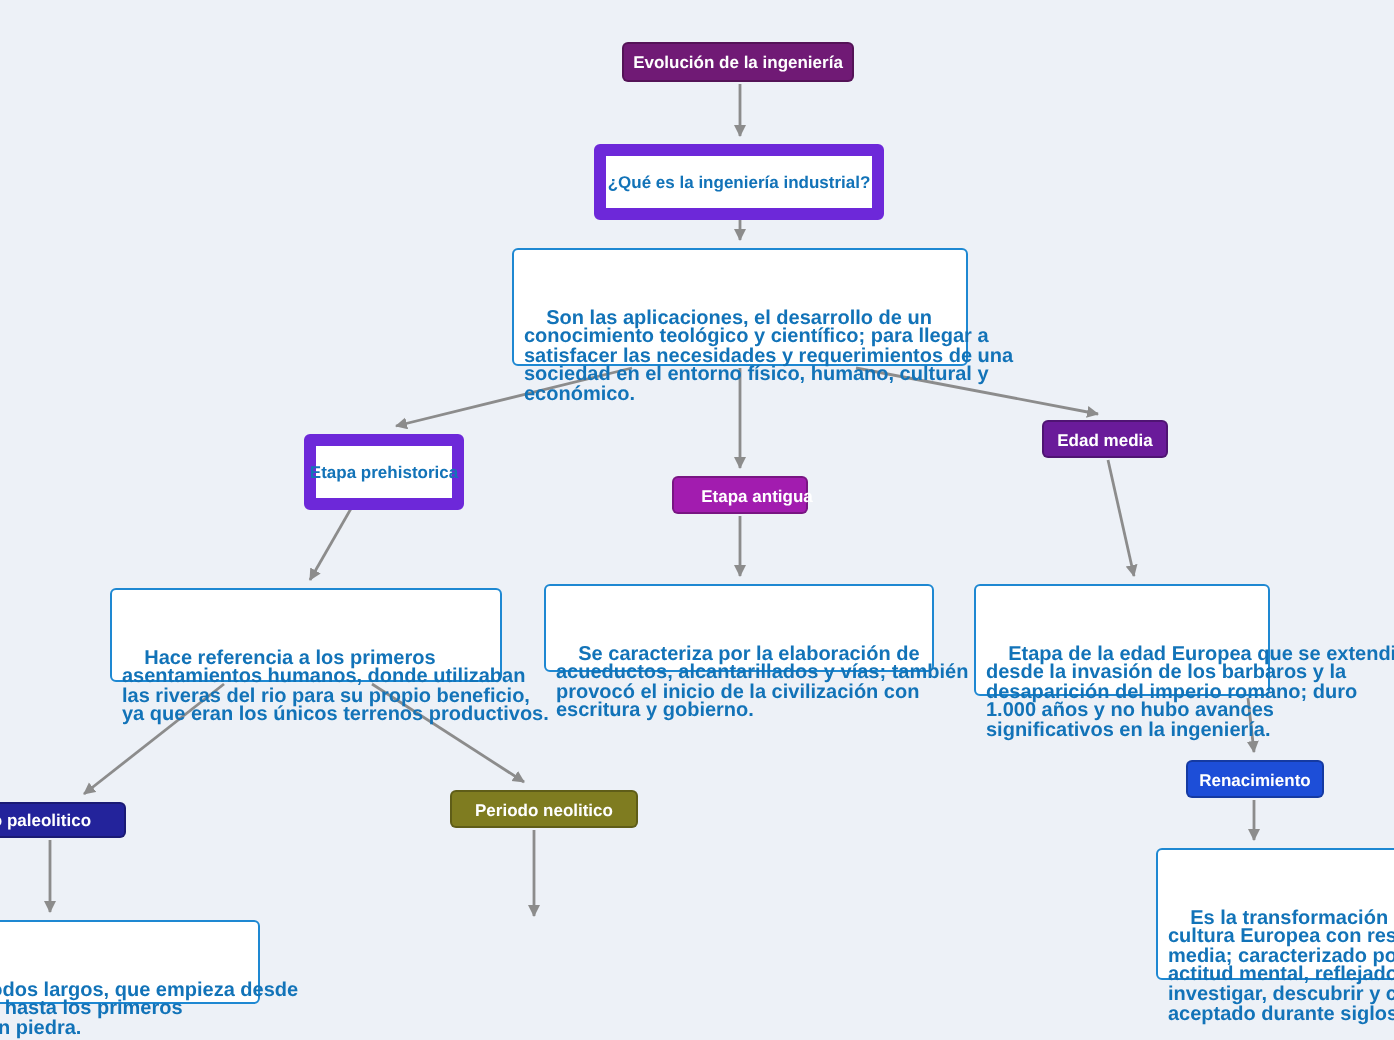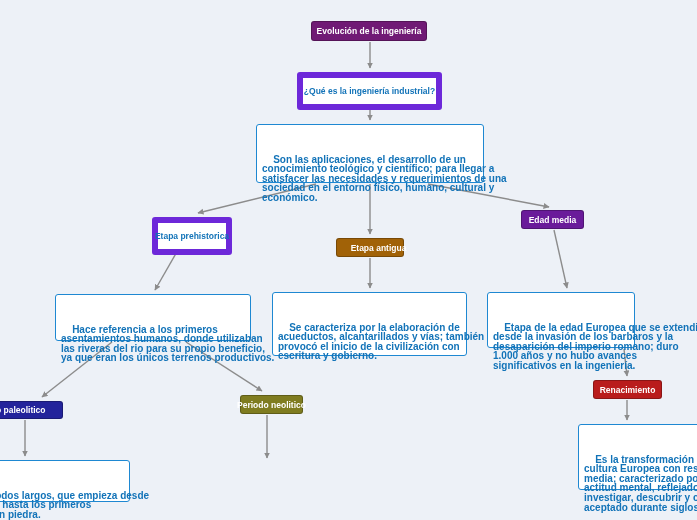--- a/index.html
+++ b/index.html
@@ -48,24 +48,24 @@
     text-align:left;
   }
   
   #n-root{left:311px;top:21px;width:116px;height:20px}
   #n-question{left:297px;top:72px;width:145px;height:20px}
   #n-definition{left:256px;top:124px;width:228px;height:59px}
   #n-prehistoric{left:152px;top:217px;width:80px;height:18px}
   #n-ancient{left:336px;top:238px;width:68px;height:19px}
   #n-middle{left:521px;top:210px;width:63px;height:19px}
   #n-prehistoric-desc{left:55px;top:294px;width:196px;height:47px}
-  #n-ancient-desc{left:272px;top:292px;width:195px;height:64px}
+  #n-ancient-desc{left:272px;top:292px;width:195px;height:44px}
   #n-middle-desc{left:487px;top:292px;width:148px;height:56px}
   #n-paleolithic{left:-48px;top:401px;width:111px;height:18px}
-  #n-neolithic{left:240px;top:395px;width:63px;height:19px}
+  #n-neolithic{left:225px;top:395px;width:94px;height:19px}
   #n-paleolithic-desc{left:-62px;top:460px;width:192px;height:37px}
   #n-neolithic-desc{left:175px;top:462px;width:190px;height:37px}
   #n-renaissance{left:593px;top:380px;width:69px;height:19px}
   #n-renaissance-desc{left:578px;top:424px;width:200px;height:66px}
 </style>
 </head>
 <body>
 
 <div id="canvas" style="background-color: rgb(237, 241, 247);">
 
@@ -104,21 +104,21 @@
 conocimiento teológico y científico; para llegar a
 satisfacer las necesidades y requerimientos de una
 sociedad en el entorno físico, humano, cultural y
 económico.</span>
   </div>
 
   <div class="node btitle" id="n-prehistoric">
     <span>Etapa prehistorica</span>
   </div>
 
-  <div class="node topic" id="n-ancient" style="background-color: #a16207; padding-left: 23px;">
+  <div class="node topic" id="n-ancient" style="background-color: #a21caf; padding-left: 23px;">
     <span>Etapa antigua</span>
   </div>
 
   <div class="node topic" id="n-middle" style="background-color: rgb(106, 27, 154);">
     <span>Edad media</span>
   </div>
 
   <div class="node desc" id="n-prehistoric-desc">
     <span>Hace referencia a los primeros
 asentamientos humanos, donde utilizaban
@@ -149,21 +149,21 @@
     <span>Periodo neolitico</span>
   </div>
 
   <div class="node desc" id="n-paleolithic-desc">
     <span>Son periodos largos, que empieza desde
 la aparición hasta los primeros
 utensilios en piedra.</span>
   </div>
 
 
-  <div class="node topic" id="n-renaissance" style="background-color: #b91c1c;">
+  <div class="node topic" id="n-renaissance" style="background-color: #1d4ed8;">
     <span>Renacimiento</span>
   </div>
 
   <div class="node desc" id="n-renaissance-desc">
     <span>Es la transformación que experimentó la
 cultura Europea con respecto a la edad
 media; caracterizado por el cambio de
 actitud mental, reflejado en ansias de
 investigar, descubrir y contradecir lo
 aceptado durante siglos.</span>

